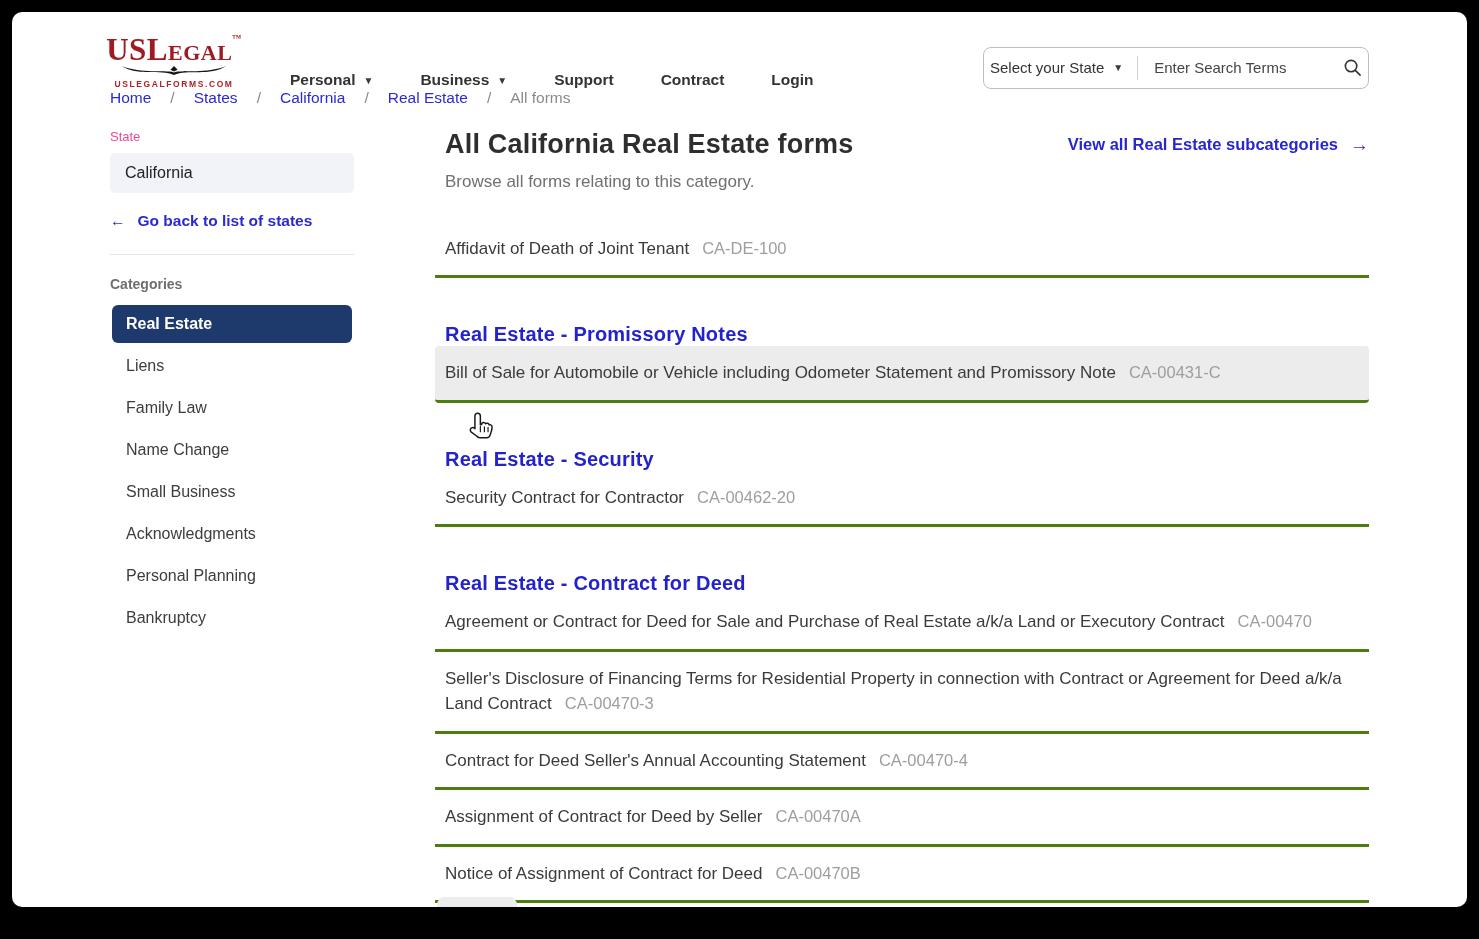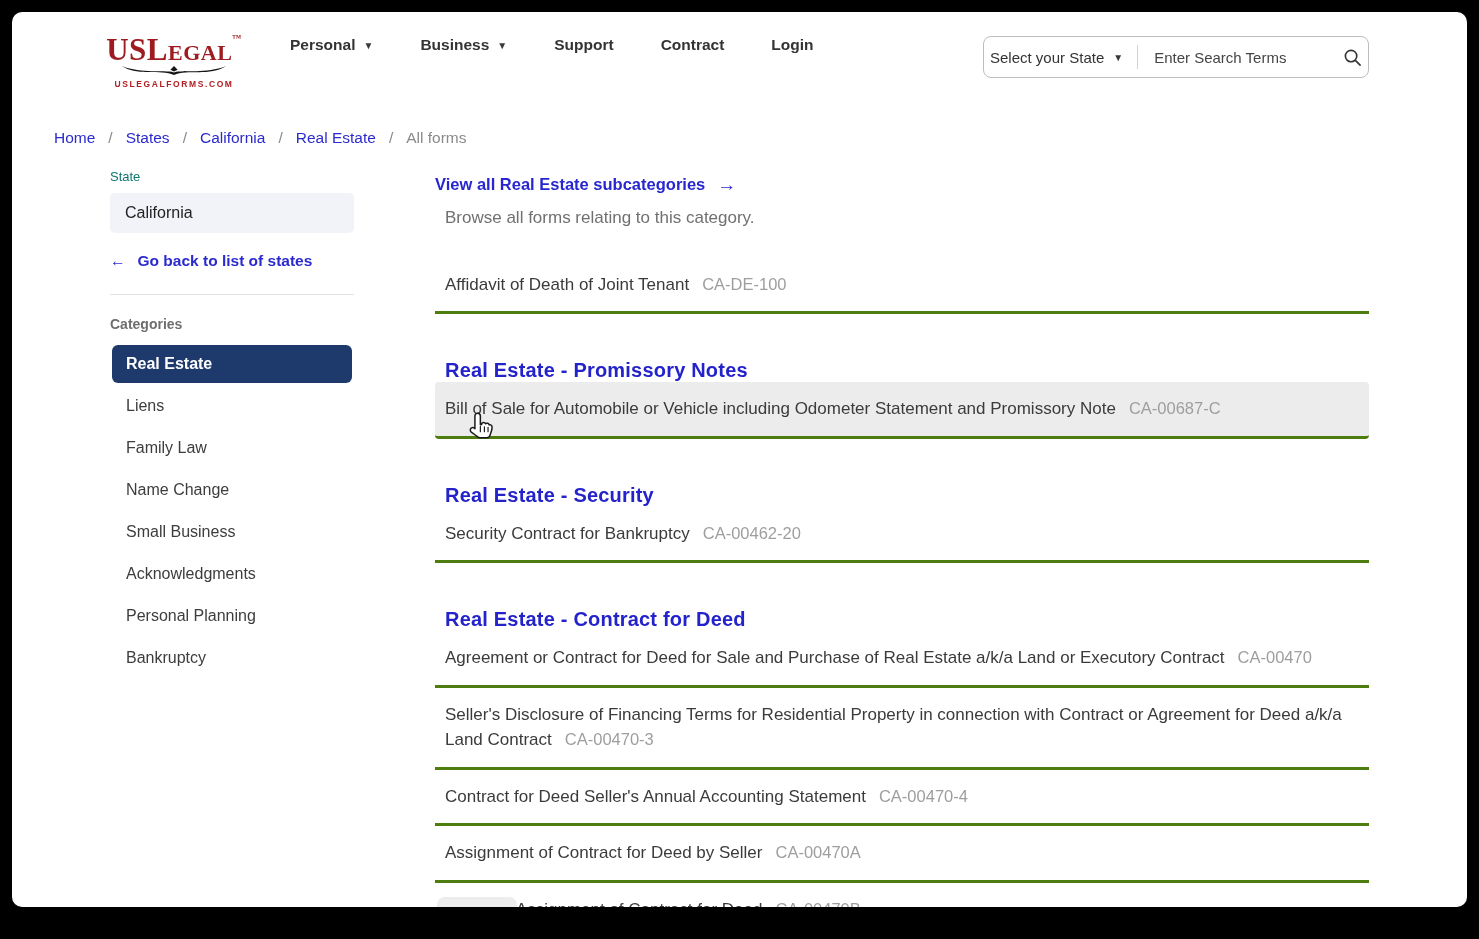--- a/index.html
+++ b/index.html
@@ -2,49 +2,49 @@
 <html><head>
 <meta charset="utf-8">
 <style>
   html,body { margin:0; padding:0; background:#000; }
   .page {
     position:relative; width:1455px; height:895px; margin:12px;
     background:#ffffff; border-radius:10px; overflow:hidden;
     font-family:"Liberation Sans", sans-serif; color:#333;
   }
   
-  .header { display:flex; align-items:flex-start; padding:24px 98px 0 98px; }
+  .header { display:flex; align-items:flex-end; padding:24px 98px 0 98px; }
   .logo { display:flex; flex-direction:column; align-items:center; cursor:pointer; width:128px; }
   .logo-line { font-family:"Liberation Serif", serif; font-variant:small-caps; font-weight:600;
                font-size:31px; color:#9e1c21; line-height:0.9; letter-spacing:0.5px; }
   .logo-tm { font-size:9px; vertical-align:top; font-variant:normal; position:relative; top:-2px; }
   .logo-eagle { margin-top:1px; }
   .logo-domain { font-size:8.5px; font-weight:700; color:#b22025; letter-spacing:1.6px; margin-top:1px; }
   .nav { display:flex; gap:47px; margin-left:52px; }
   .nav-item { font-size:15.5px; font-weight:600; color:#333; cursor:pointer; white-space:nowrap; }
   .nav-item .caret { font-size:10px; margin-left:8px; position:relative; top:-1px; color:#3a3a3a; }
   .searchbar { margin-left:auto; display:flex; align-items:center; width:372px; height:40px;
                border:1px solid #bdbdbd; border-radius:8px; padding:0 6px; background:#fff; }
   .state-select { display:flex; align-items:center; font-size:15px; color:#333; cursor:pointer; white-space:nowrap; }
   .state-select .caret { font-size:10px; margin-left:9px; color:#3a3a3a; }
   .vdiv { width:1px; height:24px; background:#d2d2d2; margin:0 14px; }
   .search-input { flex:1; border:none; outline:none; font-size:15px; color:#333;
                   font-family:"Liberation Sans", sans-serif; background:transparent; min-width:0; }
   .search-input::placeholder { color:#454545; opacity:1; }
   .search-icon { flex:0 0 auto; margin-left:8px; cursor:pointer; }
   
-  .breadcrumb { display:flex; align-items:center; gap:13px; padding:0 42px; margin-top:40px;
+  .breadcrumb { display:flex; align-items:center; gap:19px; padding:0 98px; 
                 font-size:15.5px; }
   .crumb-link { color:#2b2ad0; cursor:pointer; }
   .crumb-sep { color:#8a8a8a; }
   .crumb-current { color:#8a8a8a; }
   
   .content { display:flex; align-items:flex-start; padding:22px 98px 0 98px; }
   .sidebar { width:244px; flex:0 0 auto; }
-  .side-label { font-size:13px; color:#0f766e; margin-bottom:9px; }
+  .side-label { font-size:13px; color:#ec4899; margin-bottom:9px; }
   .state-box { background:#f1f3f9; border-radius:5px; padding:11px 15px; font-size:16px;
                color:#222; cursor:default; }
   .back-link { display:flex; align-items:center; gap:12px; margin-top:19px; color:#2b2ad0;
                font-weight:700; font-size:15.5px; cursor:pointer; }
   .side-divider { border:none; border-top:1px solid #e3e3e3; margin:24px 0 0 0; }
   .cat-label { font-size:14px; color:#6e6e6e; font-weight:600; margin-top:21px; }
   .cat-list { margin-top:13px; }
   .cat-item { padding:12px 16px; font-size:16px; color:#3d3d3d; cursor:pointer; }
   .cat-item.selected { background:#1e3a6d; color:#fff; font-weight:700; border-radius:6px;
                        margin:0 2px 2px 2px; padding:10px 14px; }
@@ -132,41 +132,42 @@
         <div class="cat-item">Name Change</div>
         <div class="cat-item">Small Business</div>
         <div class="cat-item">Acknowledgments</div>
         <div class="cat-item">Personal Planning</div>
         <div class="cat-item">Bankruptcy</div>
       </div>
     </aside>
 
     <main class="main">
       <div class="main-head">
+        <h1 class="page-title">All California Real Estate forms</h1>
         <div class="viewall-link">
           <span>View all Real Estate subcategories</span>
           <span class="viewall-arrow">→</span>
         </div>
       </div>
       <div class="page-subtitle">Browse all forms relating to this category.</div>
 
       <div class="list-top">
         <div class="form-row">
           <span class="form-name">Affidavit of Death of Joint Tenant</span><span class="form-code">CA-DE-100</span>
         </div>
       </div>
 
       <div class="section-title">Real Estate - Promissory Notes</div>
       <div class="form-row highlighted">
-        <span class="form-name">Bill of Sale for Automobile or Vehicle including Odometer Statement and Promissory Note</span><span class="form-code">CA-00687-C</span>
+        <span class="form-name">Bill of Sale for Automobile or Vehicle including Odometer Statement and Promissory Note</span><span class="form-code">CA-00431-C</span>
       </div>
 
       <div class="section-title">Real Estate - Security</div>
       <div class="form-row">
-        <span class="form-name">Security Contract for Bankruptcy</span><span class="form-code">CA-00462-20</span>
+        <span class="form-name">Security Contract for Contractor</span><span class="form-code">CA-00462-20</span>
       </div>
 
       <div class="section-title">Real Estate - Contract for Deed</div>
       <div class="form-row">
         <span class="form-name">Agreement or Contract for Deed for Sale and Purchase of Real Estate a/k/a Land or Executory Contract</span><span class="form-code">CA-00470</span>
       </div>
       <div class="form-row">
         <span class="form-name">Seller's Disclosure of Financing Terms for Residential Property in connection with Contract or Agreement for Deed a/k/a Land Contract</span><span class="form-code">CA-00470-3</span>
       </div>
       <div class="form-row">

